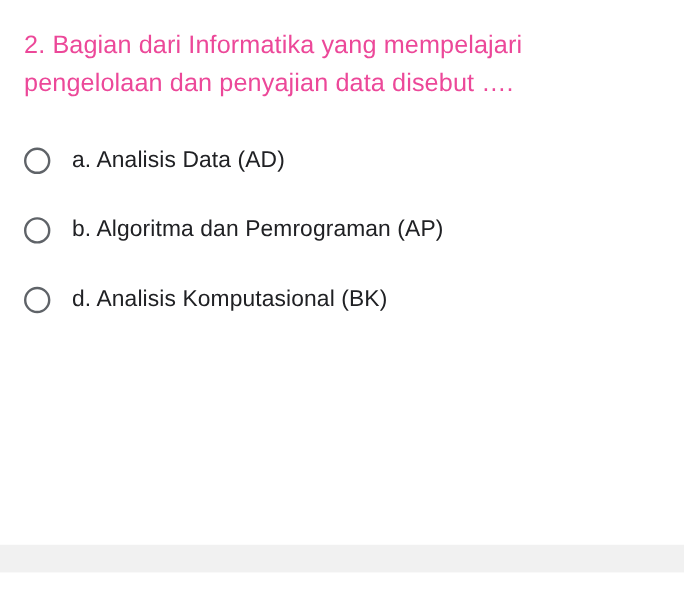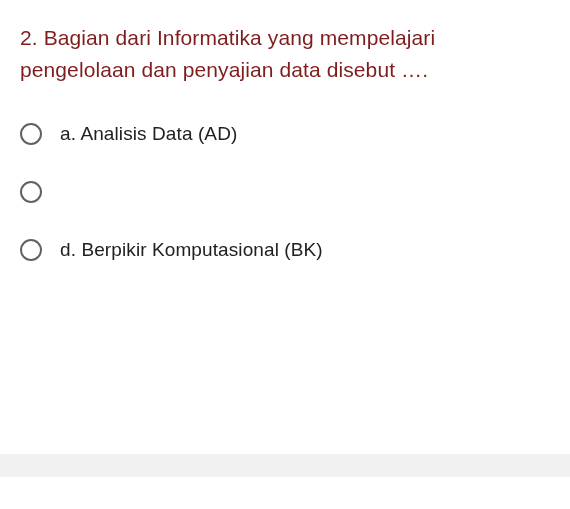--- a/index.html
+++ b/index.html
@@ -13,21 +13,21 @@
       width: 570px;
       height: 509px;
       position: relative;
     }
     .container {
       padding: 22px 20px 0 20px;
     }
     .question-text {
       font-size: 21px;
       line-height: 1.5;
-      color: #7f1d1d;
+      color: #ec4899;
       margin-bottom: 38px;
       letter-spacing: 0.1px;
     }
     .options {
       display: flex;
       flex-direction: column;
       gap: 36px;
     }
     .option-row {
       display: flex;
@@ -62,21 +62,22 @@
 <div class="container">
   <div class="question-text">2. Bagian dari Informatika yang mempelajari pengelolaan dan penyajian data disebut ….</div>
 
   <div class="options">
     <div class="option-row">
       <div class="radio-circle"></div>
       <div class="option-label">a. Analisis Data (AD)</div>
     </div>
     <div class="option-row">
       <div class="radio-circle"></div>
+      <div class="option-label">b. Algoritma dan Pemrograman (AP)</div>
     </div>
     <div class="option-row">
       <div class="radio-circle"></div>
-      <div class="option-label">d. Berpikir Komputasional (BK)</div>
+      <div class="option-label">d. Analisis Komputasional (BK)</div>
     </div>
   </div>
 </div>
 
 <div class="bottom-band"></div>
 
 </body></html>

